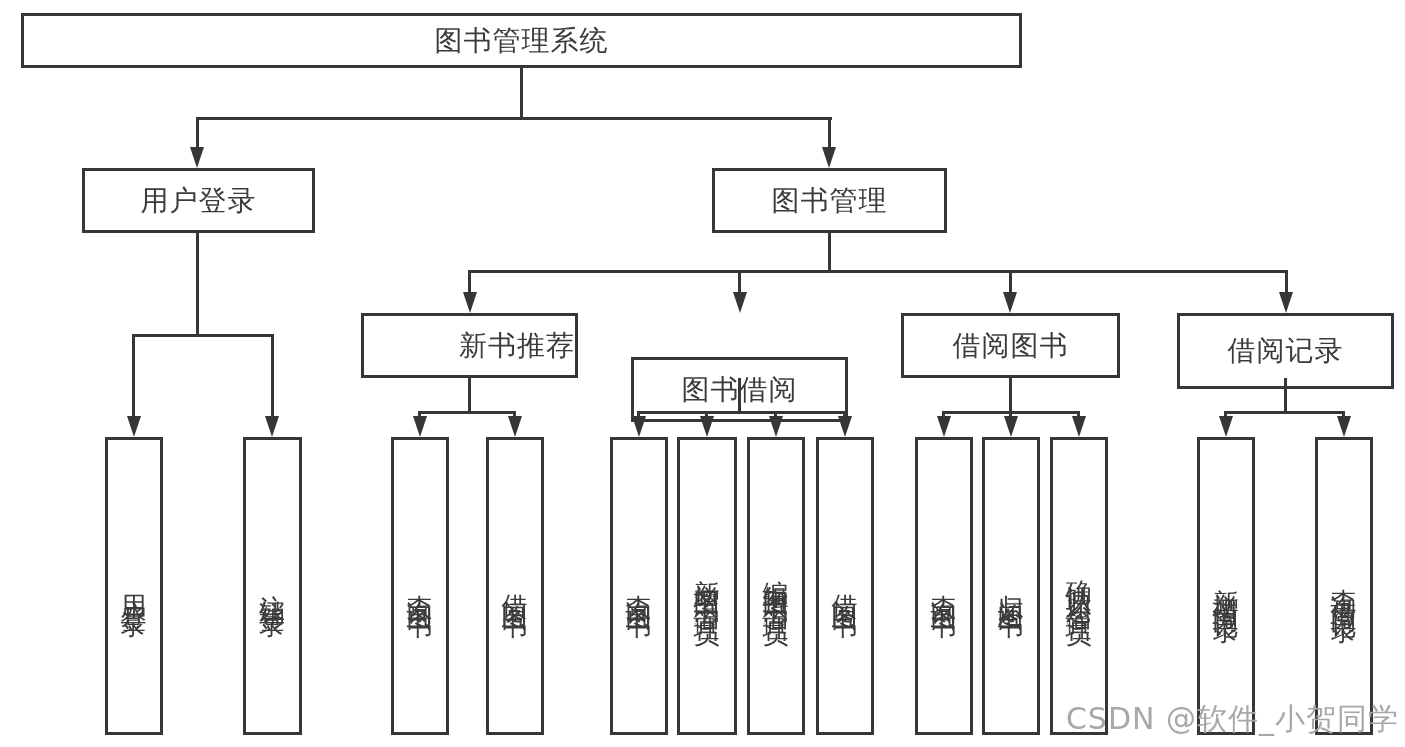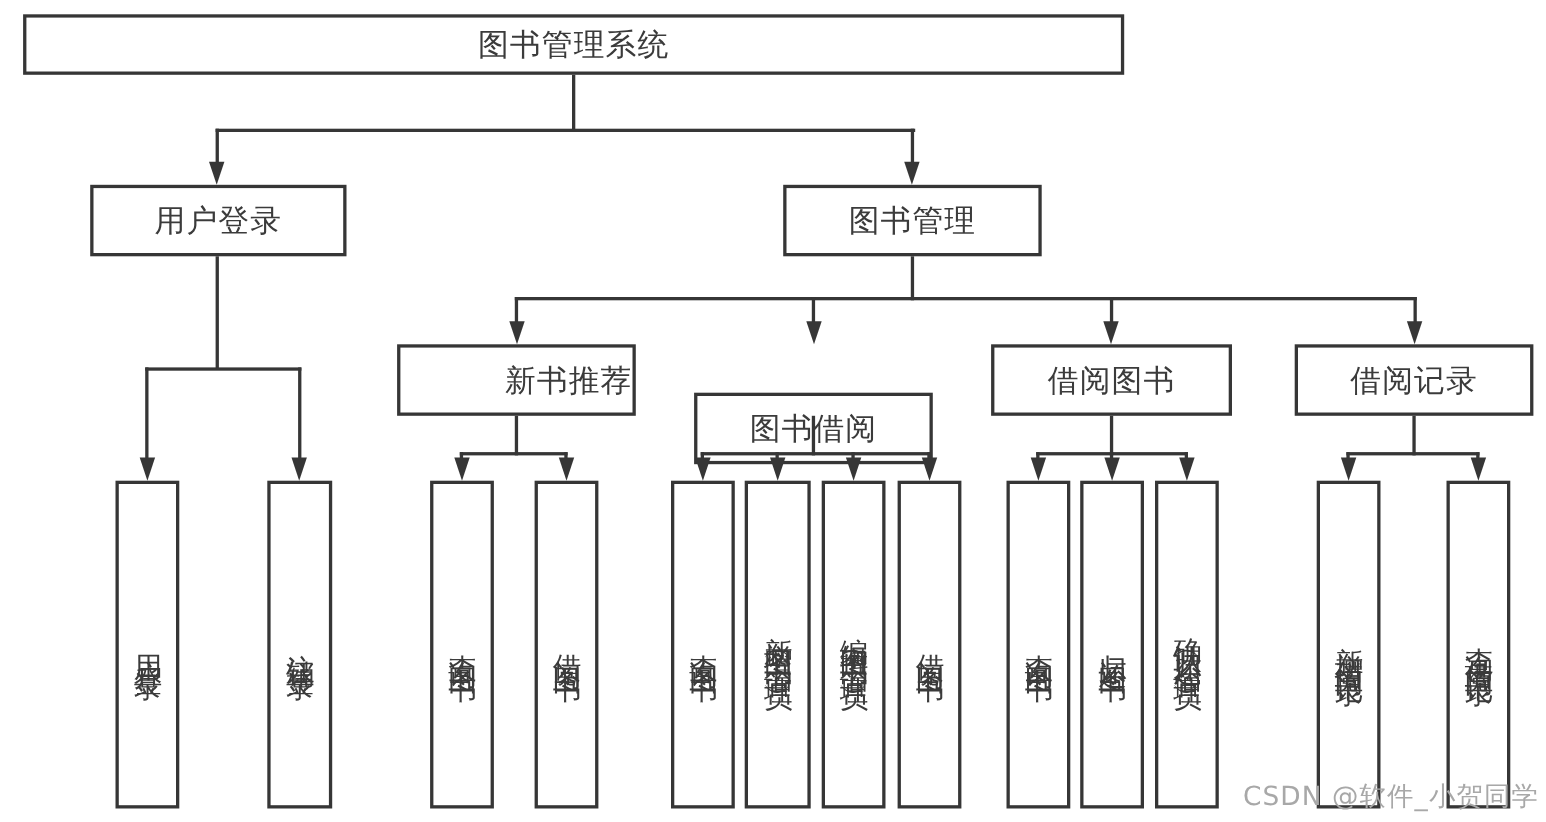--- a/index.html
+++ b/index.html
@@ -33,21 +33,21 @@
   .hline{position:absolute;height:3px;background:#363636;}
   .arrow{
     position:absolute;width:0;height:0;
     border-left:7px solid transparent;
     border-right:7px solid transparent;
     border-top:21px solid #363636;
   }
   .watermark{
     position:absolute;
     right:6px;bottom:7px;
-    font-size:24px;
+    font-size:30px;
     color:#a8a8a8;
     letter-spacing:1px;
     white-space:nowrap;
   }
 </style>
 </head>
 <body>
 
 <div class="canvas">
 
@@ -64,21 +64,21 @@
 
   <div class="box hbox" style="left:361px;top:313px;width:217px;height:65px;justify-content:flex-end;">
     <span>新书推荐</span>
   </div>
   <div class="box hbox" style="left:631px;top:313px;width:217px;height:65px;margin-top:44px;">
     <span>图书借阅</span>
   </div>
   <div class="box hbox" style="left:901px;top:313px;width:219px;height:65px;">
     <span>借阅图书</span>
   </div>
-  <div class="box hbox" style="left:1177px;top:313px;width:217px;height:65px;">
+  <div class="box hbox" style="left:1177px;top:313px;width:217px;height:76px;">
     <span>借阅记录</span>
   </div>
 
   <div class="box vbox" style="left:105px;top:437px;width:58px;height:298px;">
     <span class="vtext">用户登录</span>
   </div>
   <div class="box vbox" style="left:243px;top:437px;width:59px;height:298px;">
     <span class="vtext">注销登录</span>
   </div>
   <div class="box vbox" style="left:391px;top:437px;width:58px;height:298px;">

